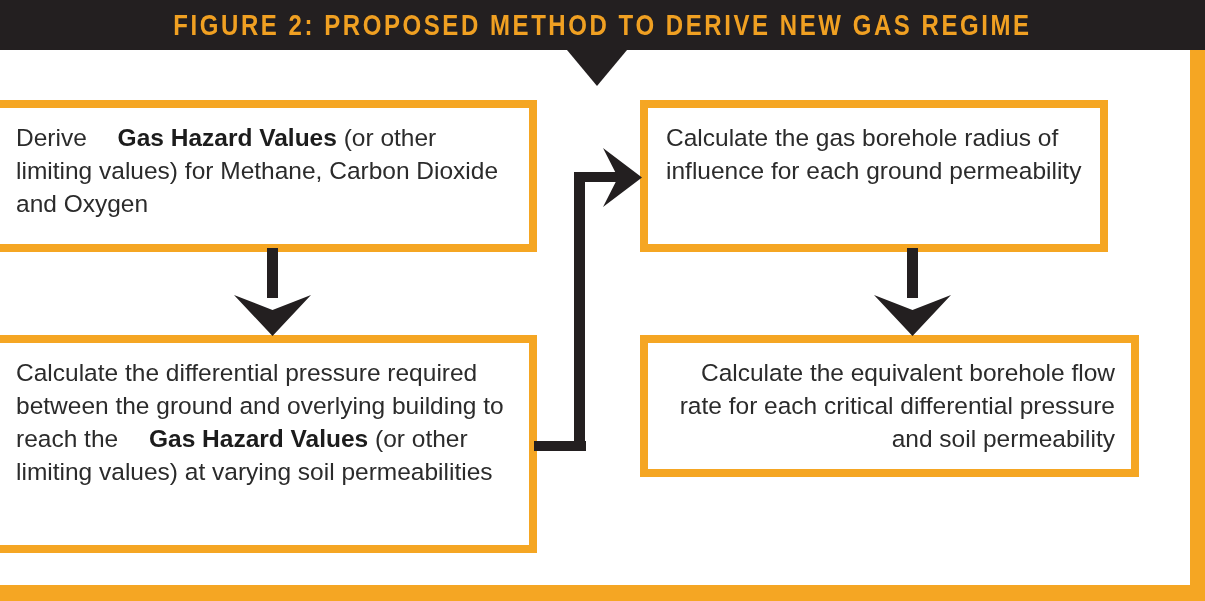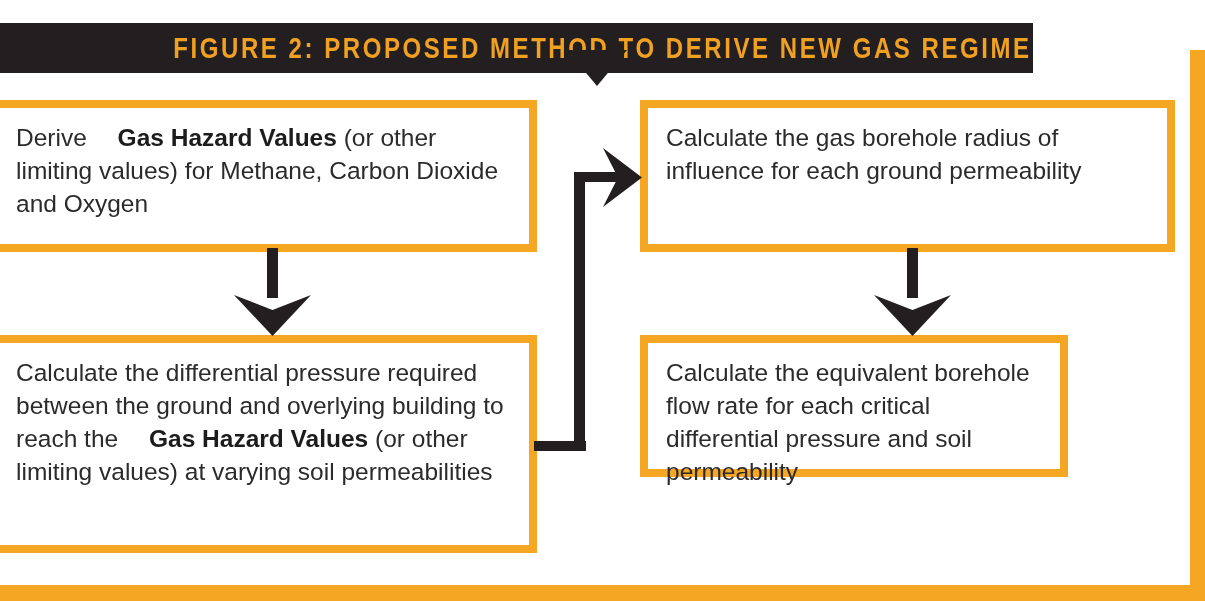--- a/index.html
+++ b/index.html
@@ -14,24 +14,23 @@
     background: #ffffff;
     overflow: hidden;
     font-family: "Liberation Sans", sans-serif;
   }
 
   
   .header-bar {
     position: absolute;
     left: 0;
     top: 0;
-    width: 1033px;
+    width: 1205px;
     height: 50px;
     background: #231f20;
-    margin-top: 23px;
   }
   .header-title {
     position: absolute;
     left: 0;
     top: 0;
     width: 1205px;
     height: 50px;
     line-height: 50px;
     text-align: center;
     color: #f0a022;
@@ -89,22 +88,22 @@
     font-weight: normal;
   }
   .box-text b {
     font-weight: bold;
     color: #1c1c1c;
     margin-left: 24px;
   }
 
   #box-1 { left: -10px;  top: 100px; width: 547px; height: 152px; }
   #box-2 { left: -10px;  top: 335px; width: 547px; height: 218px; }
-  #box-3 { left: 640px;  top: 100px; width: 535px; height: 152px; }
-  #box-4 { left: 640px;  top: 335px; width: 428px; height: 142px; }
+  #box-3 { left: 640px;  top: 100px; width: 468px; height: 152px; }
+  #box-4 { left: 640px;  top: 335px; width: 499px; height: 142px; text-align: right; }
 
   
   .arrow-svg {
     position: absolute;
     overflow: visible;
   }
   #arrow-down-left  { left: 228px; top: 248px; }
   #arrow-down-right { left: 868px; top: 248px; }
   #arrow-elbow      { left: 525px; top: 160px; }
 </style>

